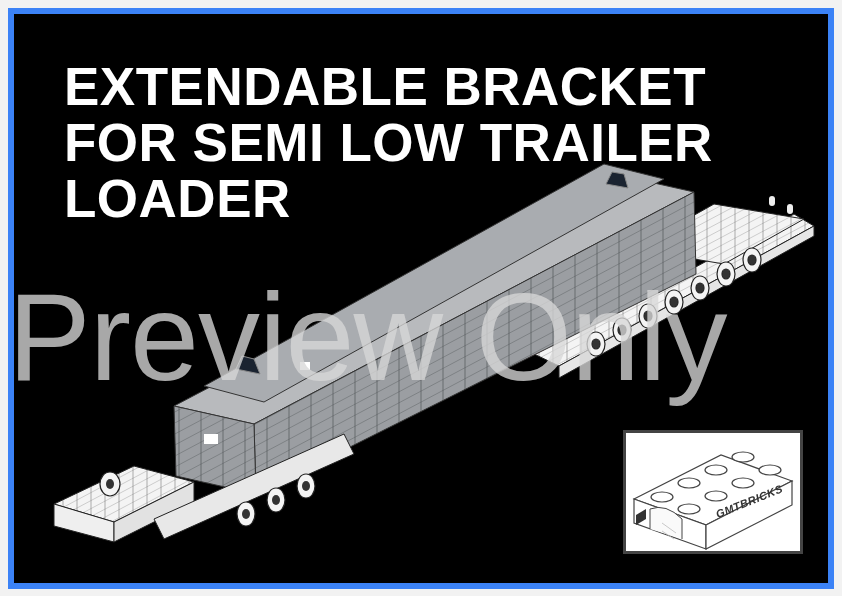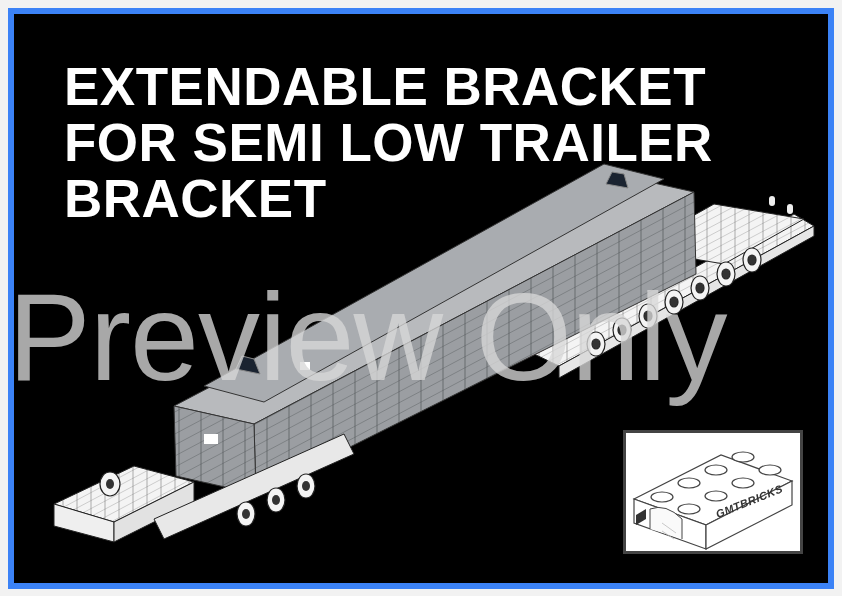--- a/index.html
+++ b/index.html
@@ -13,21 +13,21 @@
   .logo-text{position:absolute;left:88px;top:76px;font-size:11px;font-weight:bold;font-style:italic;color:#333;transform:rotate(-22deg);transform-origin:left top;letter-spacing:0.5px;}
 </style>
 </head>
 <body>
 
 <div class="panel">
 
   <h1 class="title">
     <span>EXTENDABLE BRACKET</span>
     <span>FOR SEMI LOW TRAILER</span>
-    <span>BRACKET</span>
+    <span>LOADER</span>
   </h1>
 
   <svg class="art" width="826" height="581" viewBox="0 0 826 581">
     <defs>
       <pattern id="bricks" width="22" height="11" patternUnits="userSpaceOnUse" patternTransform="skewY(-28)">
         <rect width="22" height="11" fill="#9b9ea2"></rect>
         <path d="M0 11H22M11 0V11" stroke="#55585c" stroke-width="0.8" fill="none"></path>
       </pattern>
       <pattern id="deck" width="14" height="8" patternUnits="userSpaceOnUse" patternTransform="skewY(-28)">
         <rect width="14" height="8" fill="#f4f4f4"></rect>

